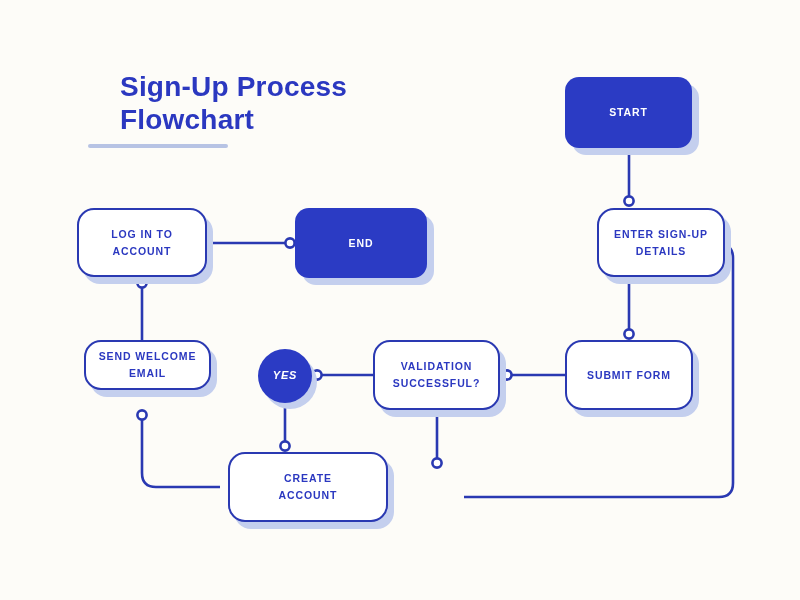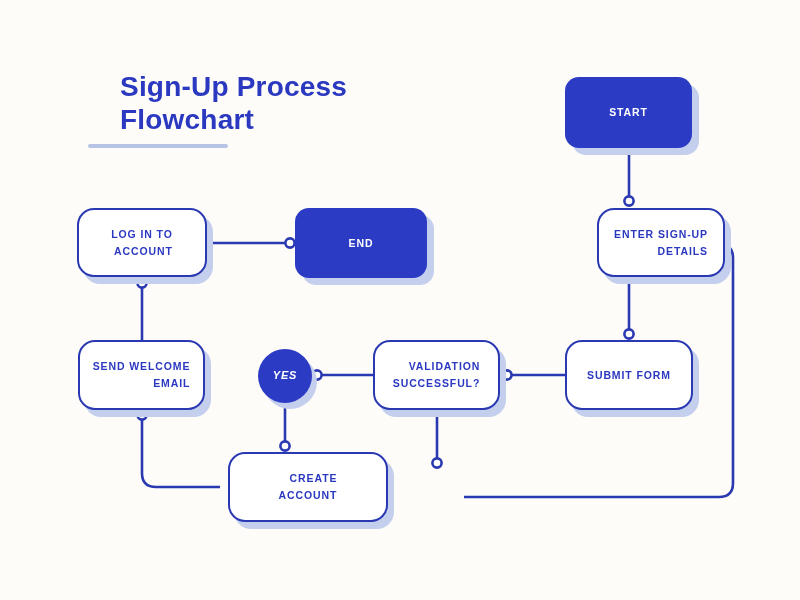--- a/index.html
+++ b/index.html
@@ -28,21 +28,21 @@
   }
   .connector-layer{position:absolute;left:0;top:0;}
   .connector-layer path, .connector-layer line{
     stroke:var(--blue-line);stroke-width:2.6;fill:none;
   }
   .connector-layer circle{
     stroke:var(--blue-line);stroke-width:2.6;fill:#ffffff;
   }
   .node{
     position:absolute;display:flex;align-items:center;justify-content:center;
-    text-align:right;box-sizing:border-box;
+    text-align:center;box-sizing:border-box;
     font-weight:bold;font-size:10.5px;line-height:1.6;letter-spacing:0.9px;
   }
   .node .label{white-space:pre-line;}
   .node--outline{
     background:#ffffff;border:2.6px solid var(--blue-line);
     color:var(--blue-text);border-radius:17px;
     box-shadow:6px 7px 0 var(--shadow);
     padding:0 10px;
   }
   .node--filled{
@@ -122,21 +122,21 @@
   <div class="node node--circle is-blue" style="left:258px;top:349px;width:54px;height:54px;">
     <span class="label">YES</span>
   </div>
 
 
   <div class="node node--outline" style="left:220px;top:452px;width:160px;height:70px;margin-left:8px;">
     <span class="label">CREATE
 ACCOUNT</span>
   </div>
 
-  <div class="node node--outline" style="left:78px;top:340px;width:127px;height:70px;">
+  <div class="node node--outline" style="left:84px;top:340px;width:127px;height:50px;">
     <span class="label">SEND WELCOME
 EMAIL</span>
   </div>
 
   <div class="node node--outline" style="left:77px;top:208px;width:130px;height:69px;">
     <span class="label">LOG IN TO
 ACCOUNT</span>
   </div>
 
   <div class="node node--filled" style="left:295px;top:208px;width:132px;height:70px;">

